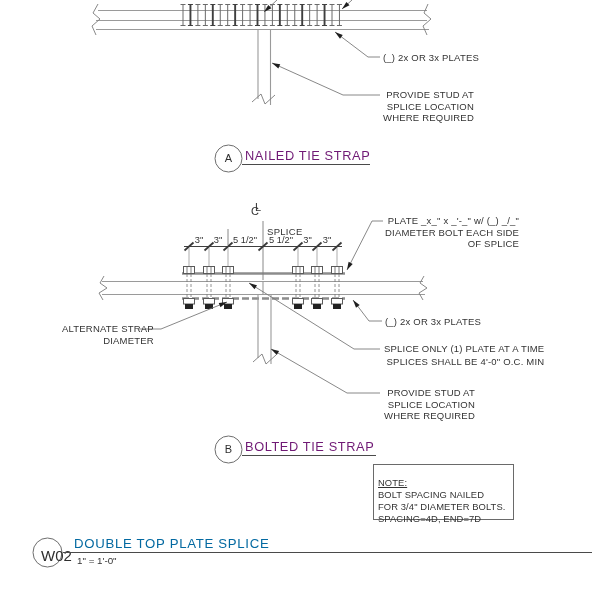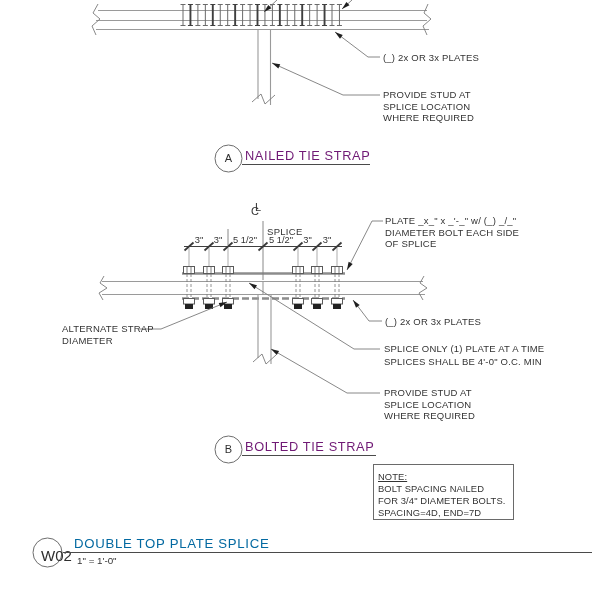--- a/index.html
+++ b/index.html
@@ -10,27 +10,27 @@
   #canvas{position:relative;width:600px;height:600px;background:var(--bg);overflow:hidden;
           font-family:"Liberation Sans",sans-serif;color:var(--text);}
   svg{position:absolute;left:0;top:0;}
   .thin{stroke:var(--line);stroke-width:.9;fill:none;}
   .plateln{stroke:var(--plate);stroke-width:1.1;fill:none;}
   .darkln{stroke:var(--dark);stroke-width:1;fill:none;}
   .strapln{stroke:var(--strap);stroke-width:2.6;fill:none;}
   .strapdash{stroke:var(--strap);stroke-width:2.6;fill:none;stroke-dasharray:7 3;}
   .bubble-circ{stroke:#6e6e6e;stroke-width:1;fill:none;}
   .lbl{position:absolute;font-size:9.5px;line-height:11.5px;letter-spacing:.2px;
-       white-space:nowrap;color:var(--text);}
+       white-space:nowrap;color:var(--text);text-align:right;}
   .dim{position:absolute;font-size:9.3px;transform:translateX(-50%);white-space:nowrap;color:var(--text);}
   .det-title{position:absolute;font-size:12.8px;letter-spacing:.6px;font-weight:500;color:#701a75;white-space:nowrap;}
   .underline{position:absolute;height:0;border-top:1.4px solid #4a4a4a;}
   .bubble-txt{position:absolute;width:30px;text-align:center;font-size:11px;color:#2e2e2e;}
   .notebox{position:absolute;left:373px;top:464px;width:141px;height:56px;box-sizing:border-box;
-           border:1px solid #6a6a6a;padding:6px 4px;font-size:9.4px;line-height:12px;letter-spacing:.1px;}
+           border:1px solid #6a6a6a;padding:12px 4px;font-size:9.4px;line-height:12px;letter-spacing:.1px;}
   .notebox .nb-head{text-decoration:underline;}
   .sheet-title{position:absolute;left:74px;top:536px;font-size:13.2px;letter-spacing:.7px;color:#0369a1;white-space:nowrap;}
   .scale{position:absolute;left:77px;top:555px;font-size:9.8px;color:var(--text);}
   .cl-sym{position:absolute;left:251px;top:202px;width:14px;height:17px;font-size:11px;color:var(--text);}
   .cl-sym .c{position:absolute;left:0;top:3px;}
   .cl-sym .l{position:absolute;left:4px;top:-1px;}
   .cl-lbl{position:absolute;left:267px;top:205px;font-size:9.5px;letter-spacing:.3px;color:var(--text);white-space:nowrap;margin-top:21px;}
 </style>
 </head>
 <body>

